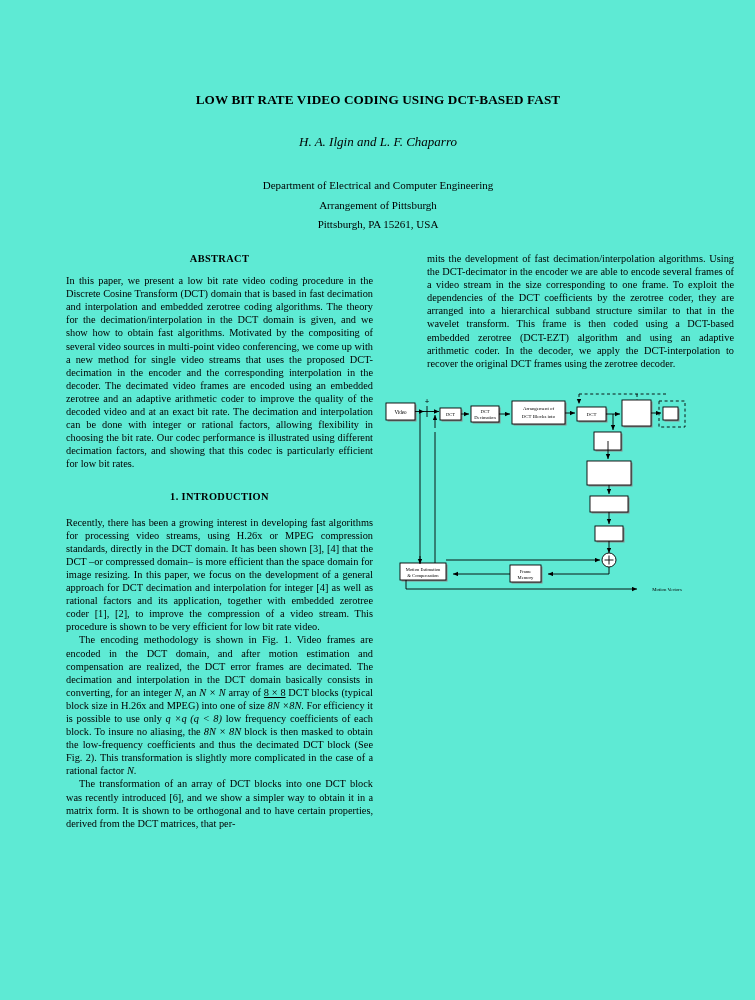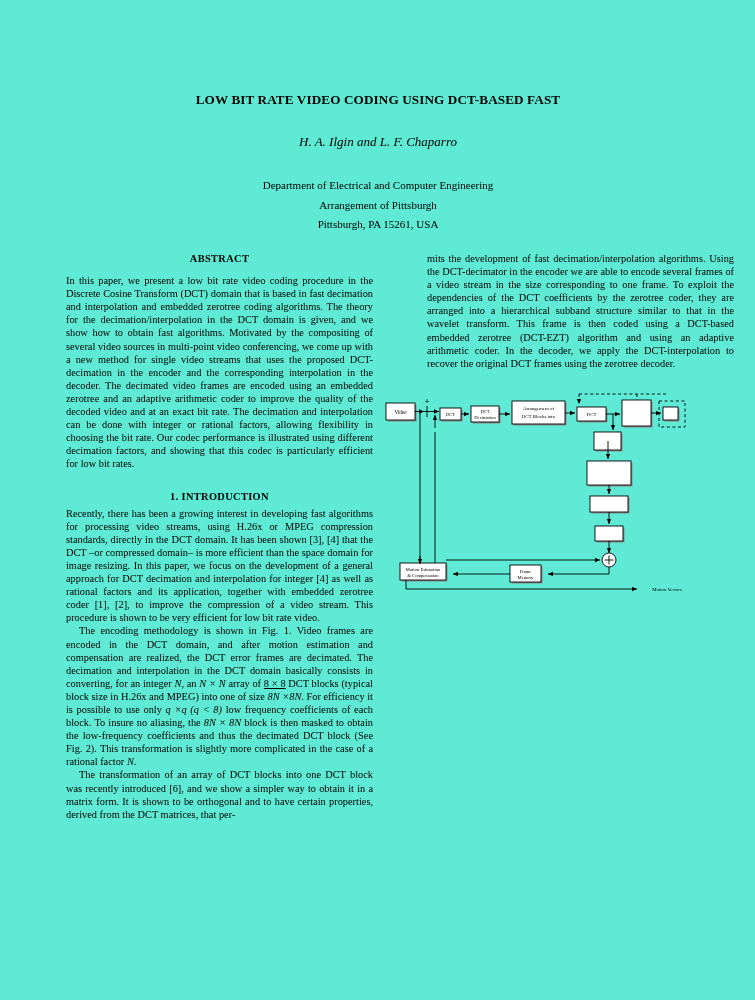--- a/index.html
+++ b/index.html
@@ -63,21 +63,21 @@
 
   .sec-head {
     text-align: center;
     font-weight: bold;
     font-size: 10.4px;
     letter-spacing: 0.35px;
     margin: 0 0 9px 0;
   }
   .sec-head.intro {
     margin-top: 19px;
-    margin-bottom: 4px;
+    margin-bottom: 13px;
   }
   p.para {
     margin: 0;
     text-indent: 0;
     hyphens: none;
   }
   p.para.ind { text-indent: 13px; }
 
   .mth { font-style: italic; font-family: "Liberation Serif", serif; }
   .mthu { font-style: normal; text-decoration: underline; }

